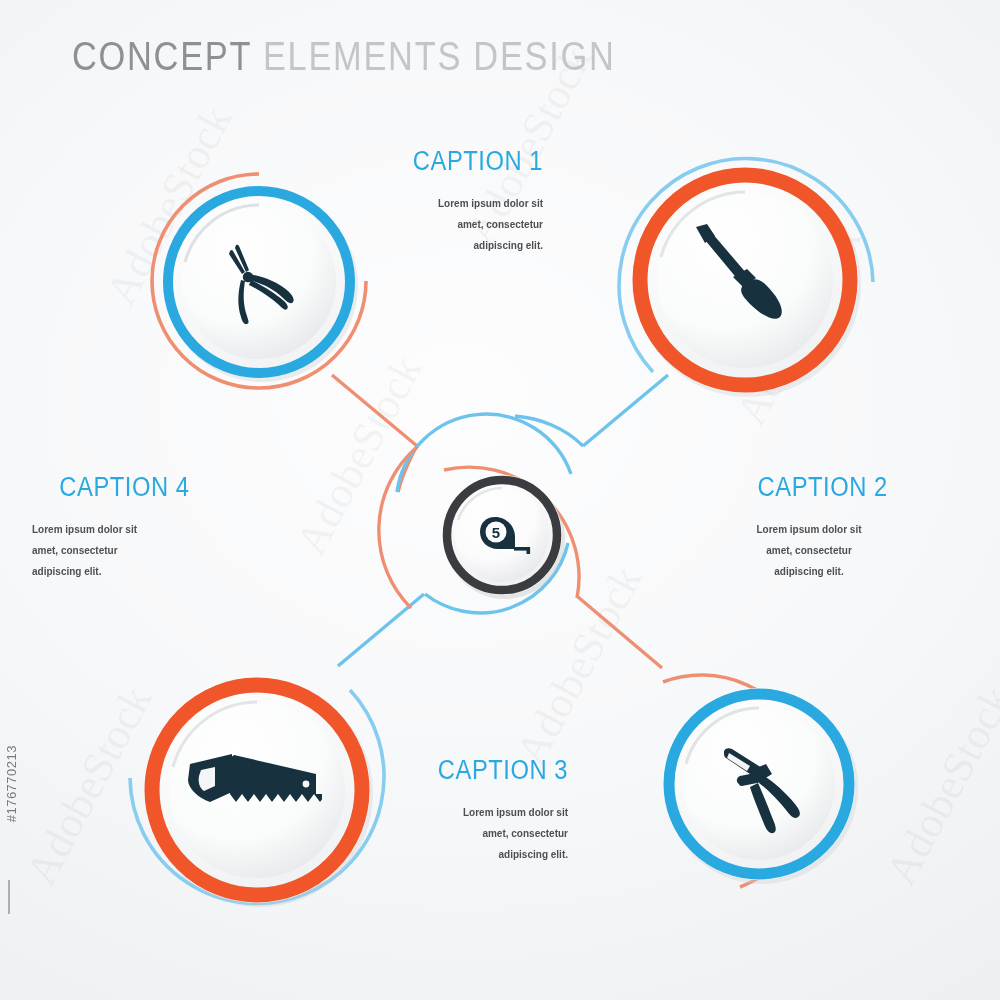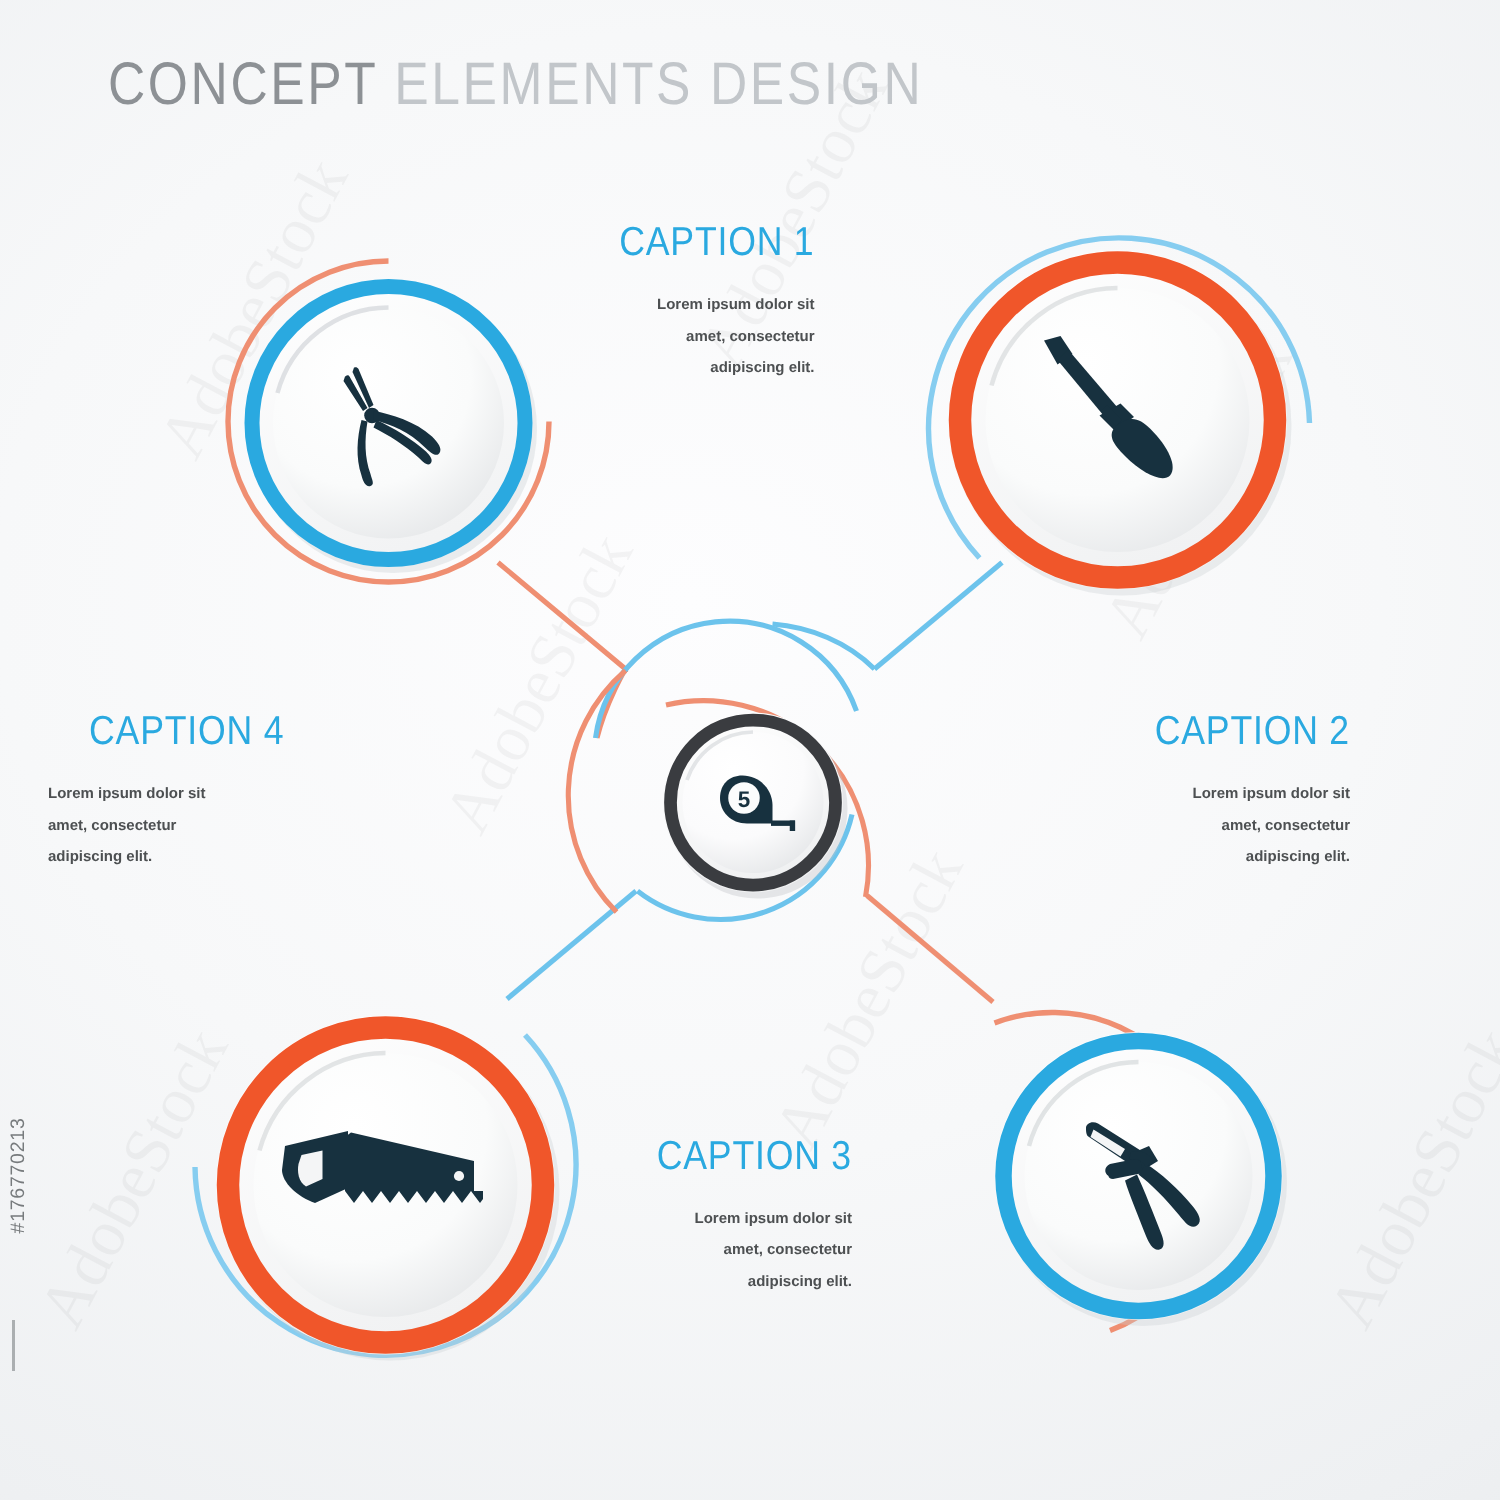--- a/index.html
+++ b/index.html
@@ -324,21 +324,21 @@
     </div>
   </div>
 
   <div class="caption cap-c1" style="left:318px; top:146px; width:225px;text-align:right;">
     <div class="cap-title">CAPTION 1</div>
     <div class="cap-body">Lorem ipsum dolor sit
 amet, consectetur
 adipiscing elit.</div>
   </div>
 
-  <div class="caption cap-right" style="left:672px; top:472px; width:228px;">
+  <div class="caption cap-right" style="left:695px; top:472px; width:228px;text-align:center;">
     <div class="cap-title">CAPTION 2</div>
     <div class="cap-body">Lorem ipsum dolor sit
 amet, consectetur
 adipiscing elit.</div>
   </div>
 
   <div class="caption cap-right" style="left:340px; top:755px; width:228px;">
     <div class="cap-title">CAPTION 3</div>
     <div class="cap-body">Lorem ipsum dolor sit
 amet, consectetur

